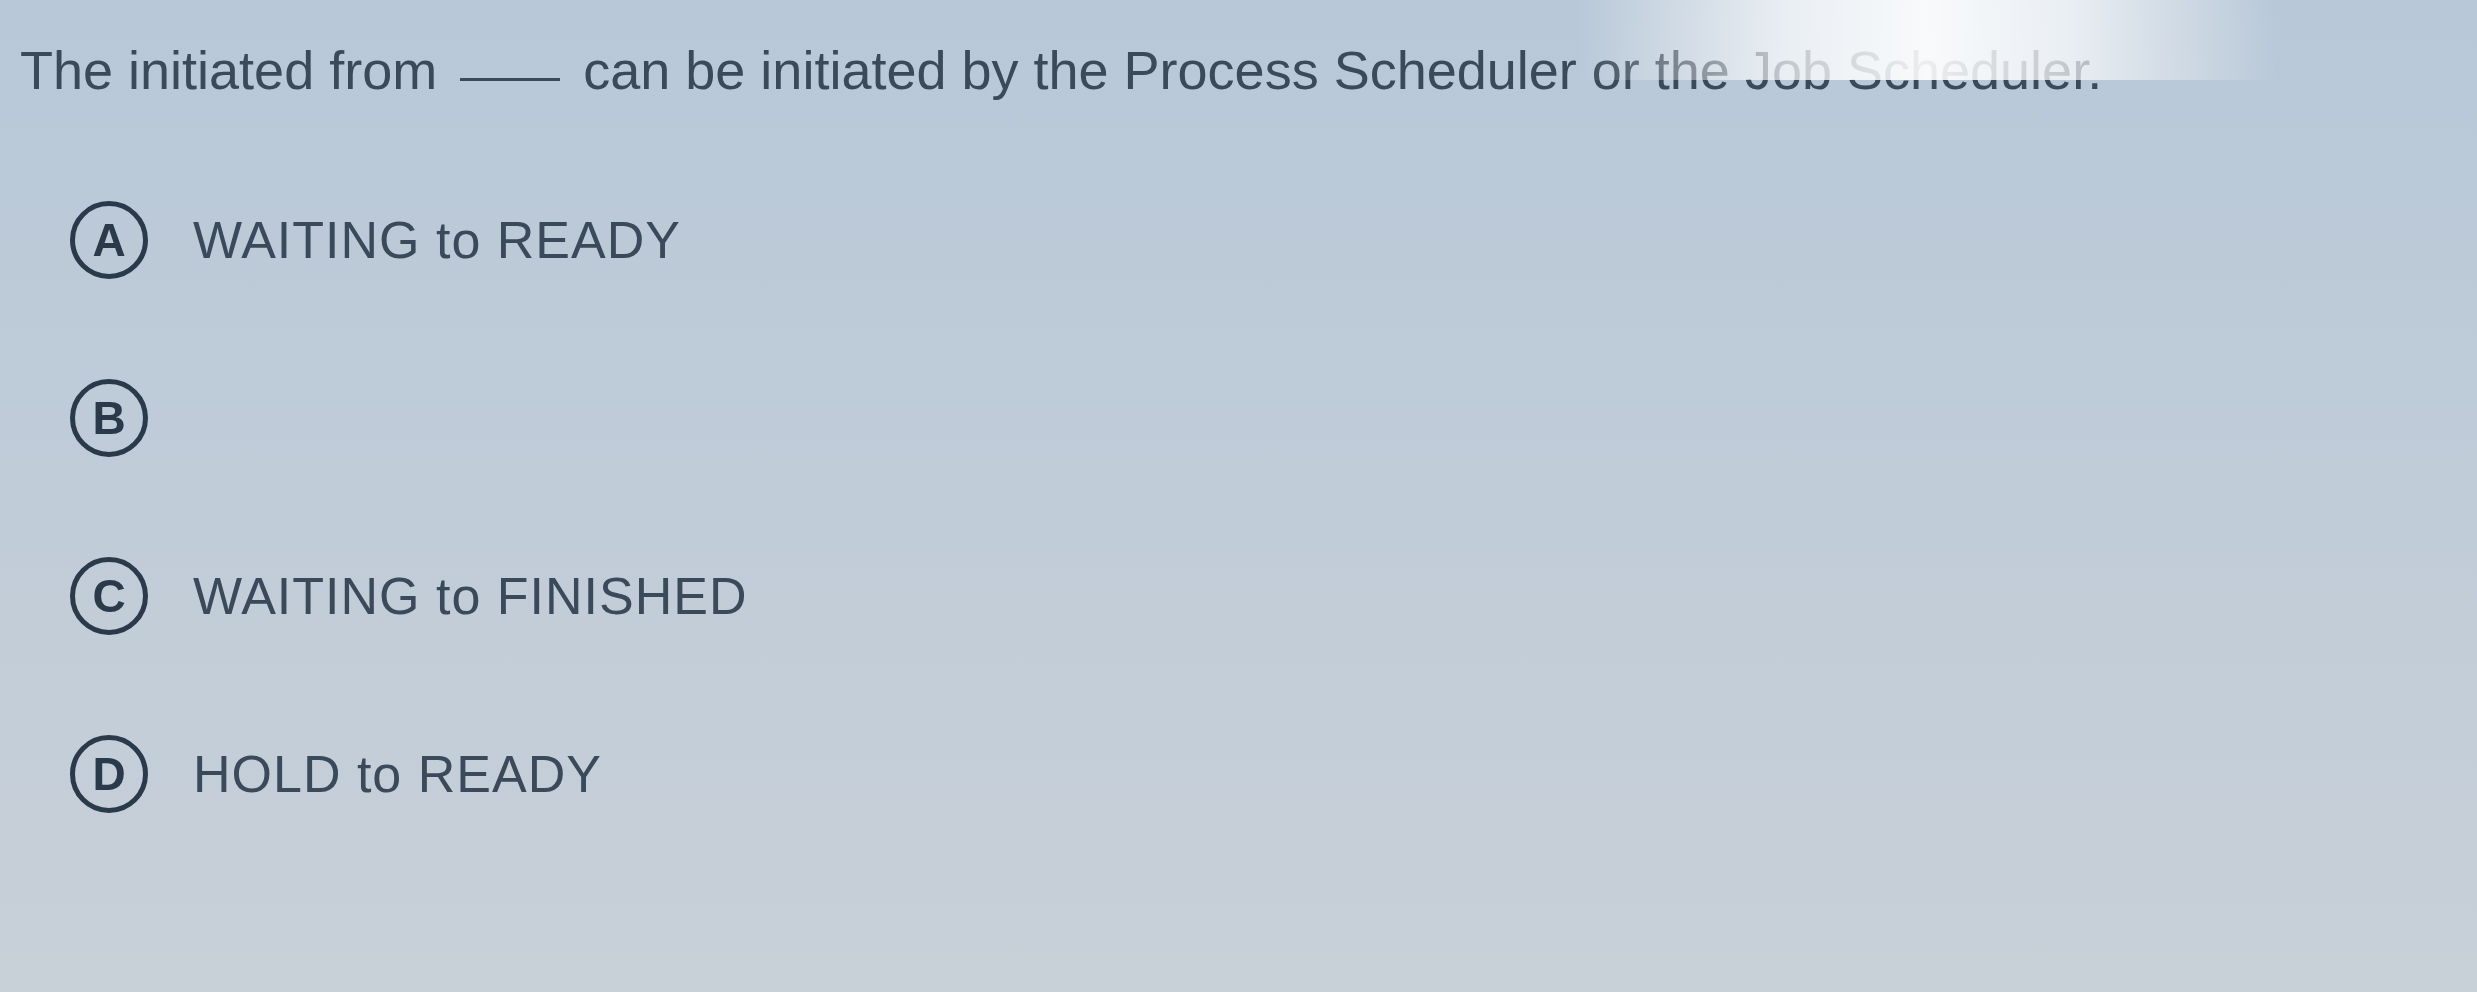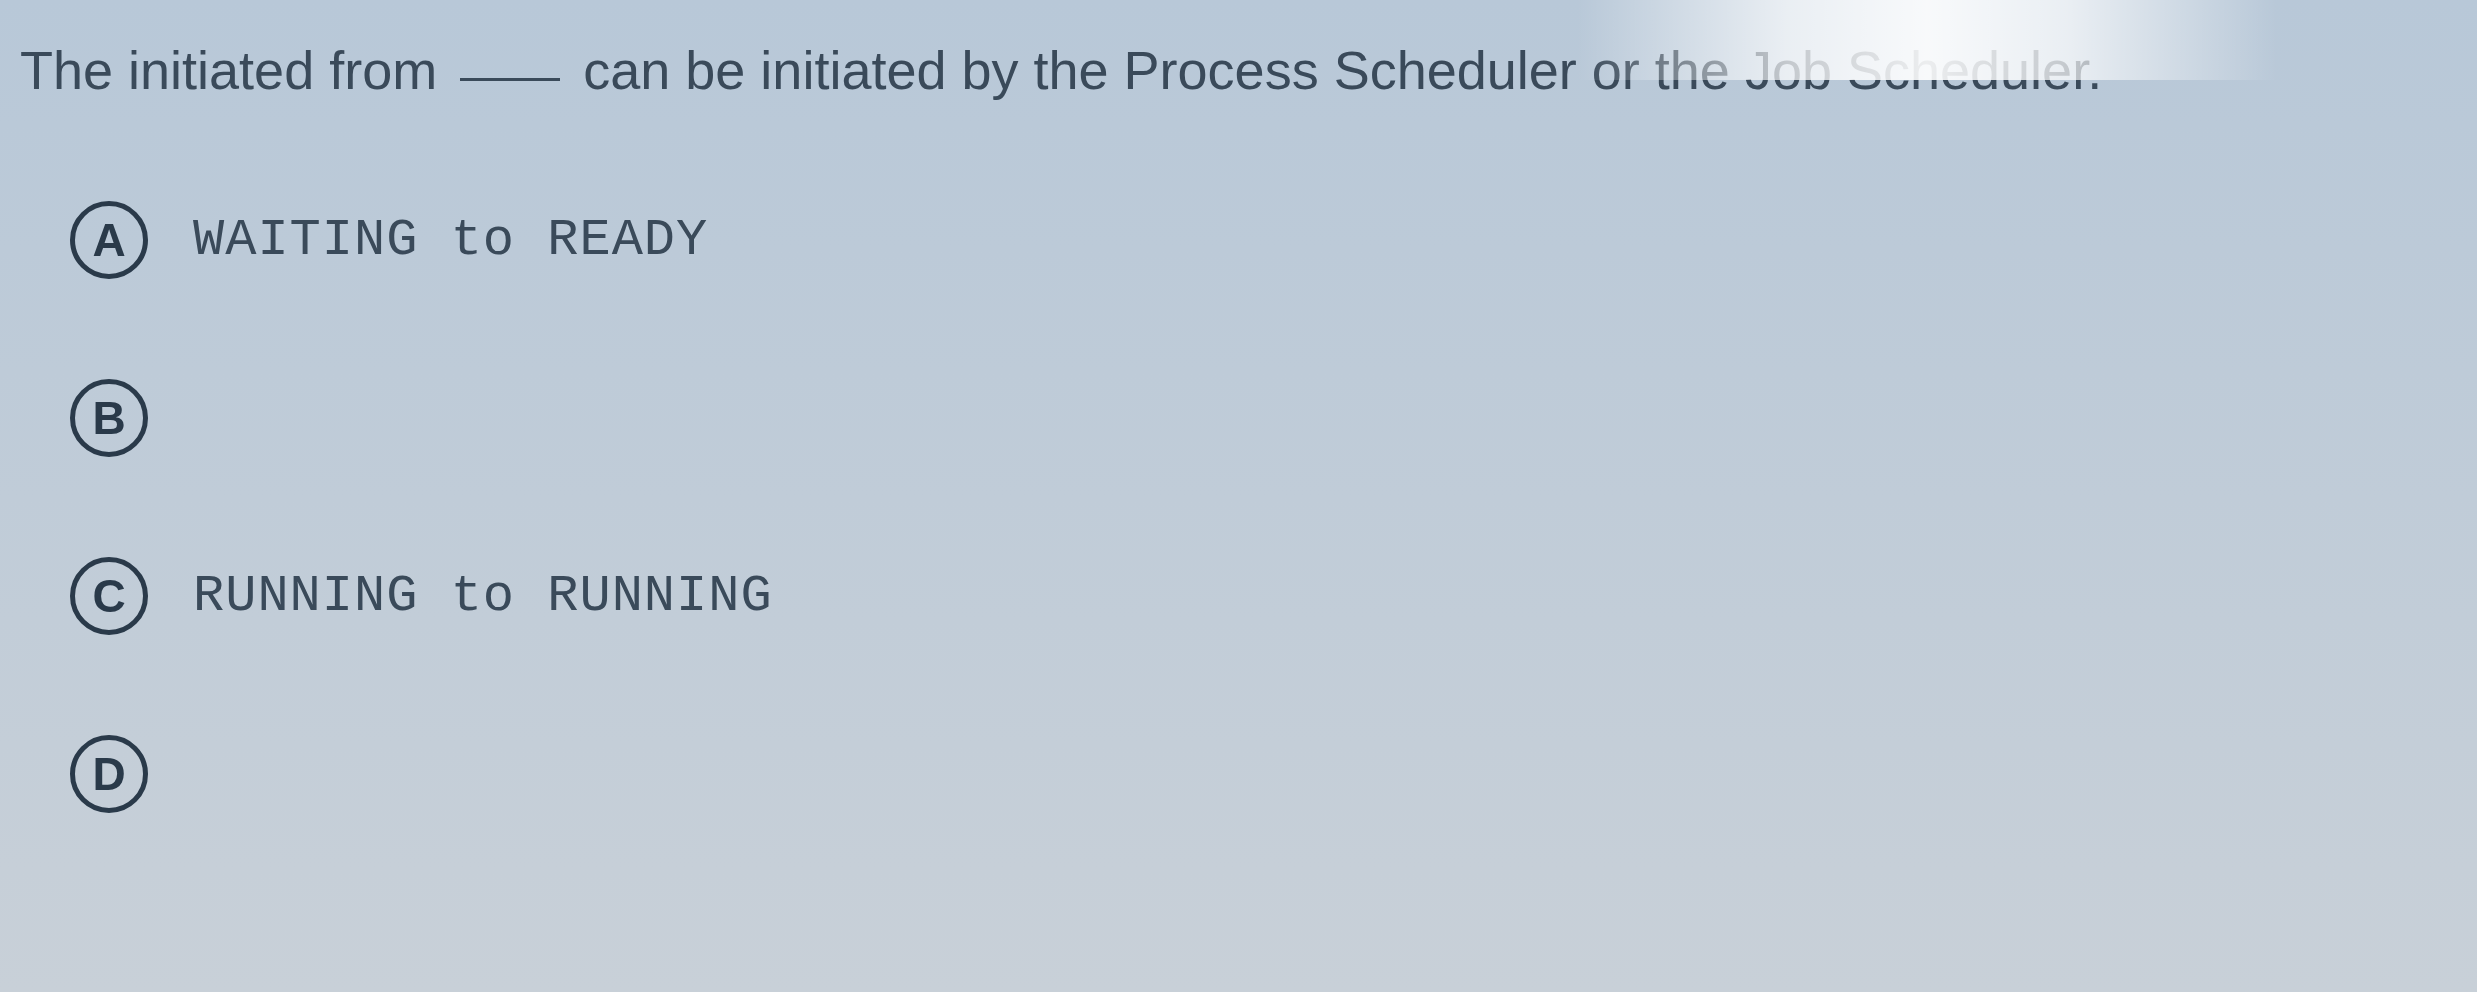--- a/index.html
+++ b/index.html
@@ -60,21 +60,21 @@
       align-items: center;
       justify-content: center;
       font-family: Arial, sans-serif;
       font-size: 46px;
       font-weight: bold;
       color: #2a3a4a;
       margin-right: 45px;
       flex-shrink: 0;
     }
     .option-text {
-      font-family: Liberation Mono, monospace;
+      font-family: Liberation Sans, sans-serif;
       font-size: 52px;
       color: #3a4a5a;
       letter-spacing: 1px;
     }
   </style>
 </head>
 <body>
 
 <div class="glare"></div>
 
@@ -87,18 +87,19 @@
 <div class="options">
   <div class="option">
     <div class="option-letter">A</div>
     <div class="option-text">WAITING to READY</div>
   </div>
   <div class="option">
     <div class="option-letter">B</div>
   </div>
   <div class="option">
     <div class="option-letter">C</div>
-    <div class="option-text">RUNNING to RUNNING</div>
+    <div class="option-text">WAITING to FINISHED</div>
   </div>
   <div class="option">
     <div class="option-letter">D</div>
+    <div class="option-text">HOLD to READY</div>
   </div>
 </div>
 
 </body></html>

